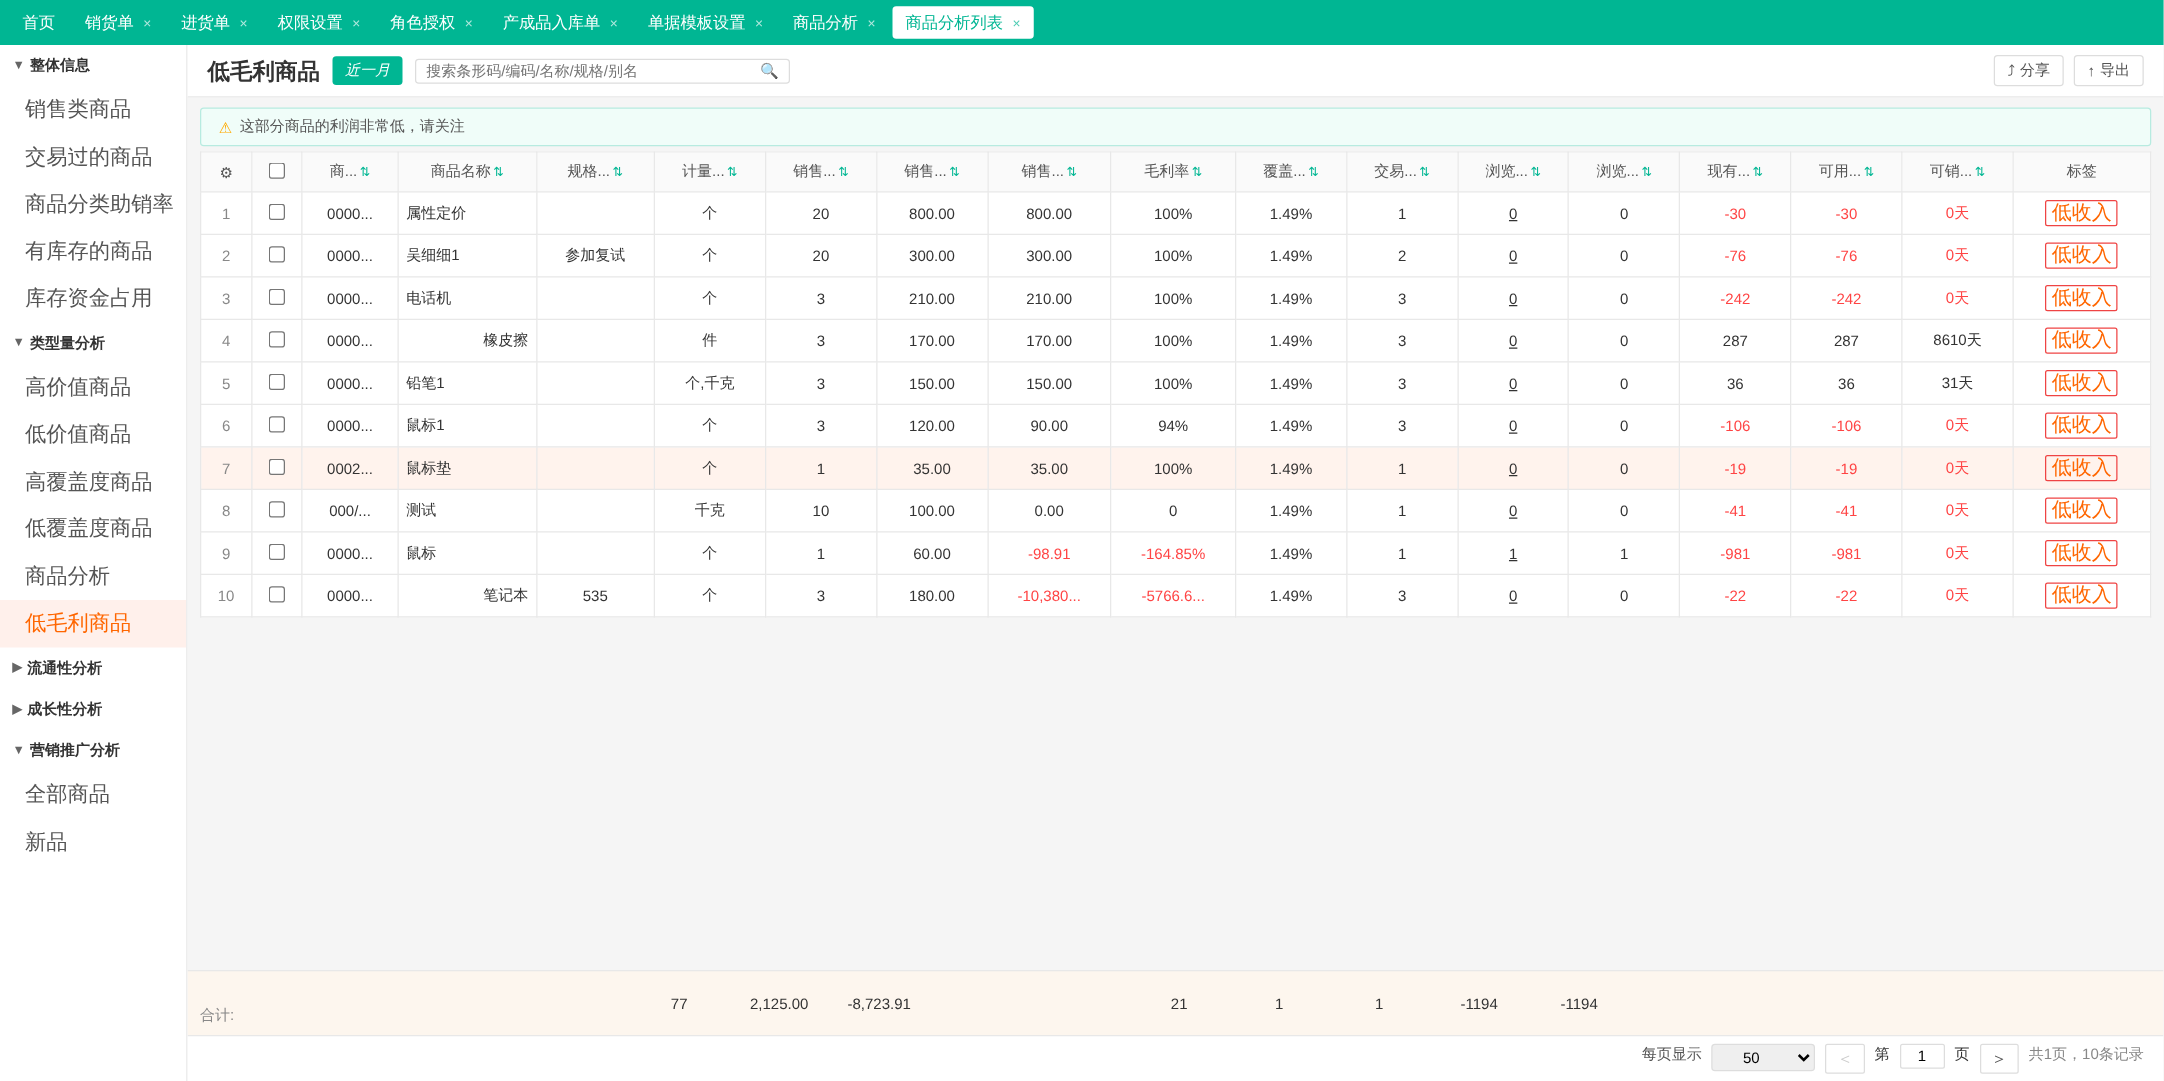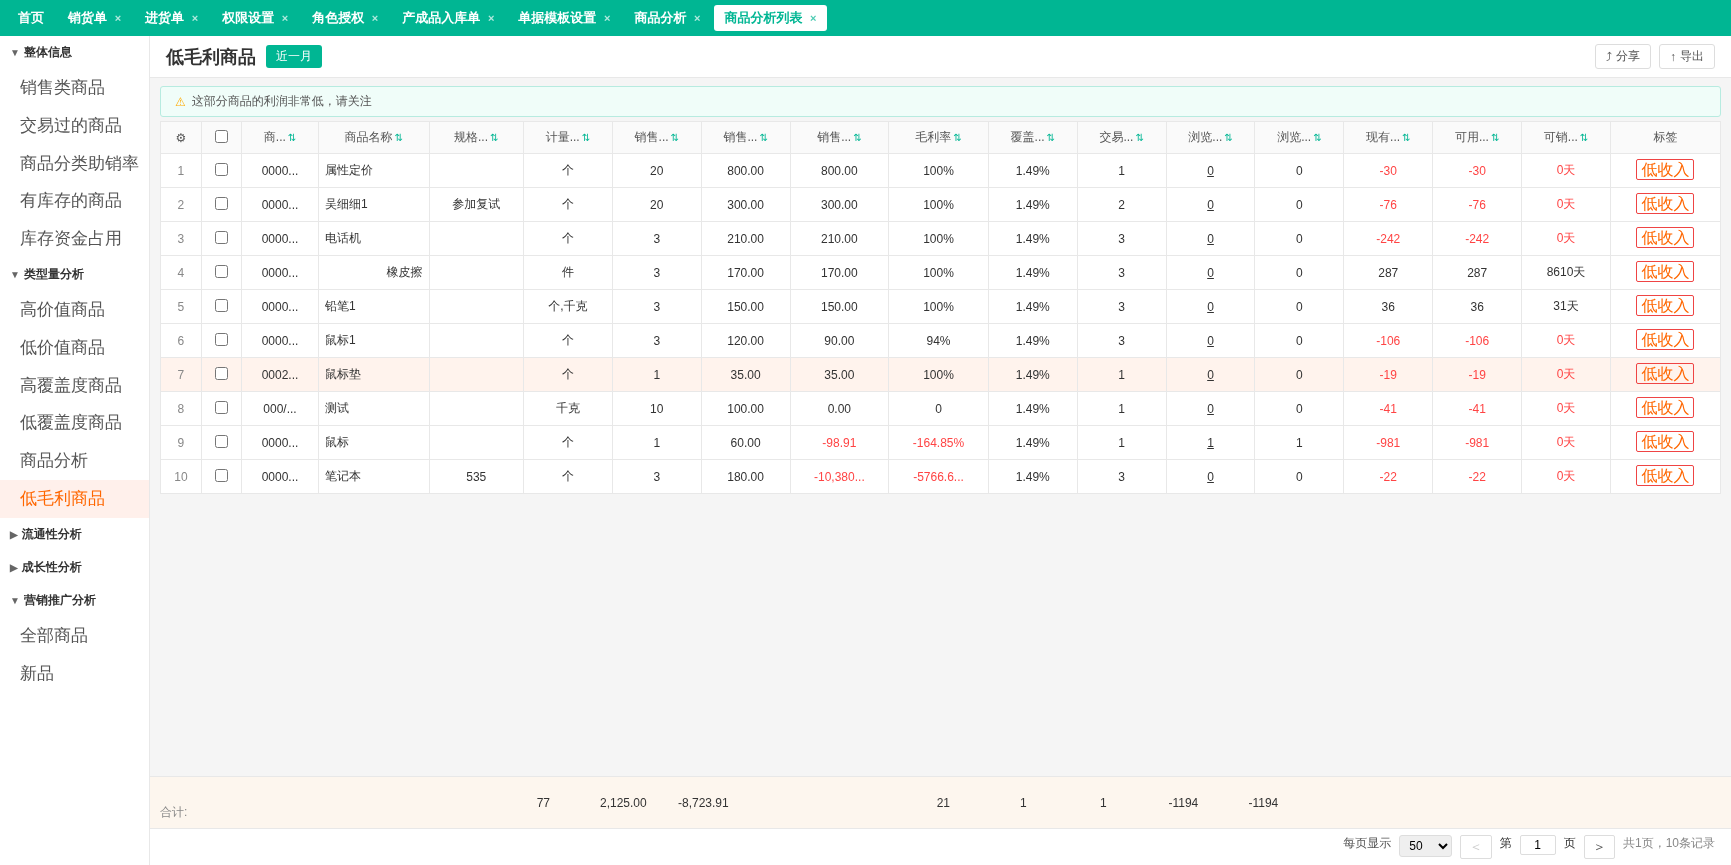--- a/index.html
+++ b/index.html
@@ -14,21 +14,20 @@
       padding: 0 8px;
       gap: 4px;
     }
     .nav-item {
       color: #fff;
       padding: 4px 10px;
       cursor: pointer;
       font-size: 13px;
       border-radius: 3px;
       white-space: nowrap;
-      font-weight: bold;
     }
     .nav-item.active { background: #fff; color: #00b693; }
     .nav-item .close-x { margin-left: 4px; opacity: 0.7; font-size: 11px; }
 
     
     .main-layout { display: flex; height: calc(100vh - 36px); overflow: hidden; }
 
     
     .sidebar {
       width: 150px;
@@ -70,20 +69,21 @@
     }
     .page-title { font-size: 18px; font-weight: bold; color: #333; }
     .btn-period {
       background: #00b693;
       color: #fff;
       border: none;
       border-radius: 3px;
       padding: 3px 10px;
       cursor: pointer;
       font-size: 12px;
+      font-style: italic;
     }
     .search-box {
       display: flex;
       align-items: center;
       border: 1px solid #ddd;
       border-radius: 3px;
       padding: 2px 8px;
       background: #fff;
       flex: 1;
       max-width: 300px;
@@ -182,21 +182,21 @@
       display: flex;
       align-items: flex-start;
       justify-content: flex-end;
       gap: 8px;
       font-size: 12px;
     }
     .page-size-label { color: #555; }
     .page-size-select {
       border: 1px solid #ddd;
       border-radius: 3px;
-      padding: 2px 5px;
+      padding: 2px 20px;
       font-size: 12px;
     }
     .page-btn {
       border: 1px solid #ddd;
       background: #fff;
       padding: 2px 8px;
       cursor: pointer;
       border-radius: 2px;
       color: #555;
     }
@@ -265,20 +265,24 @@
     </div>
     <div class="sidebar-item">全部商品</div>
     <div class="sidebar-item">新品</div>
   </aside>
 
   <div class="content">
 
     <div class="page-header">
       <h2 class="page-title">低毛利商品</h2>
       <button class="btn-period">近一月</button>
+      <div class="search-box">
+        <input type="text" placeholder="搜索条形码/编码/名称/规格/别名" style="">
+        <span class="search-icon">🔍</span>
+      </div>
       <div class="header-actions">
         <button class="btn-action">
           <span>⤴</span>
           <span>分享</span>
         </button>
         <button class="btn-action">
           <span>↑</span>
           <span>导出</span>
         </button>
       </div>
@@ -491,21 +495,21 @@
     <td>1</td>
     <td class="val-red">-981</td>
     <td class="val-red">-981</td>
     <td class="val-red">0天</td>
     <td><span class="tag-low">低收入</span></td>
   </tr>
             <tr>
     <td class="row-num">10</td>
     <td><input type="checkbox" style=""></td>
     <td>0000...</td>
-    <td style="text-align:left">笔记本</td>
+    <td style="text-align:right">笔记本</td>
     <td>535</td>
     <td>个</td>
     <td>3</td>
     <td>180.00</td>
     <td class="val-red">-10,380...</td>
     <td class="val-red">-5766.6...</td>
     <td>1.49%</td>
     <td>3</td>
     <td><span class="val-link">0</span></td>
     <td>0</td>

